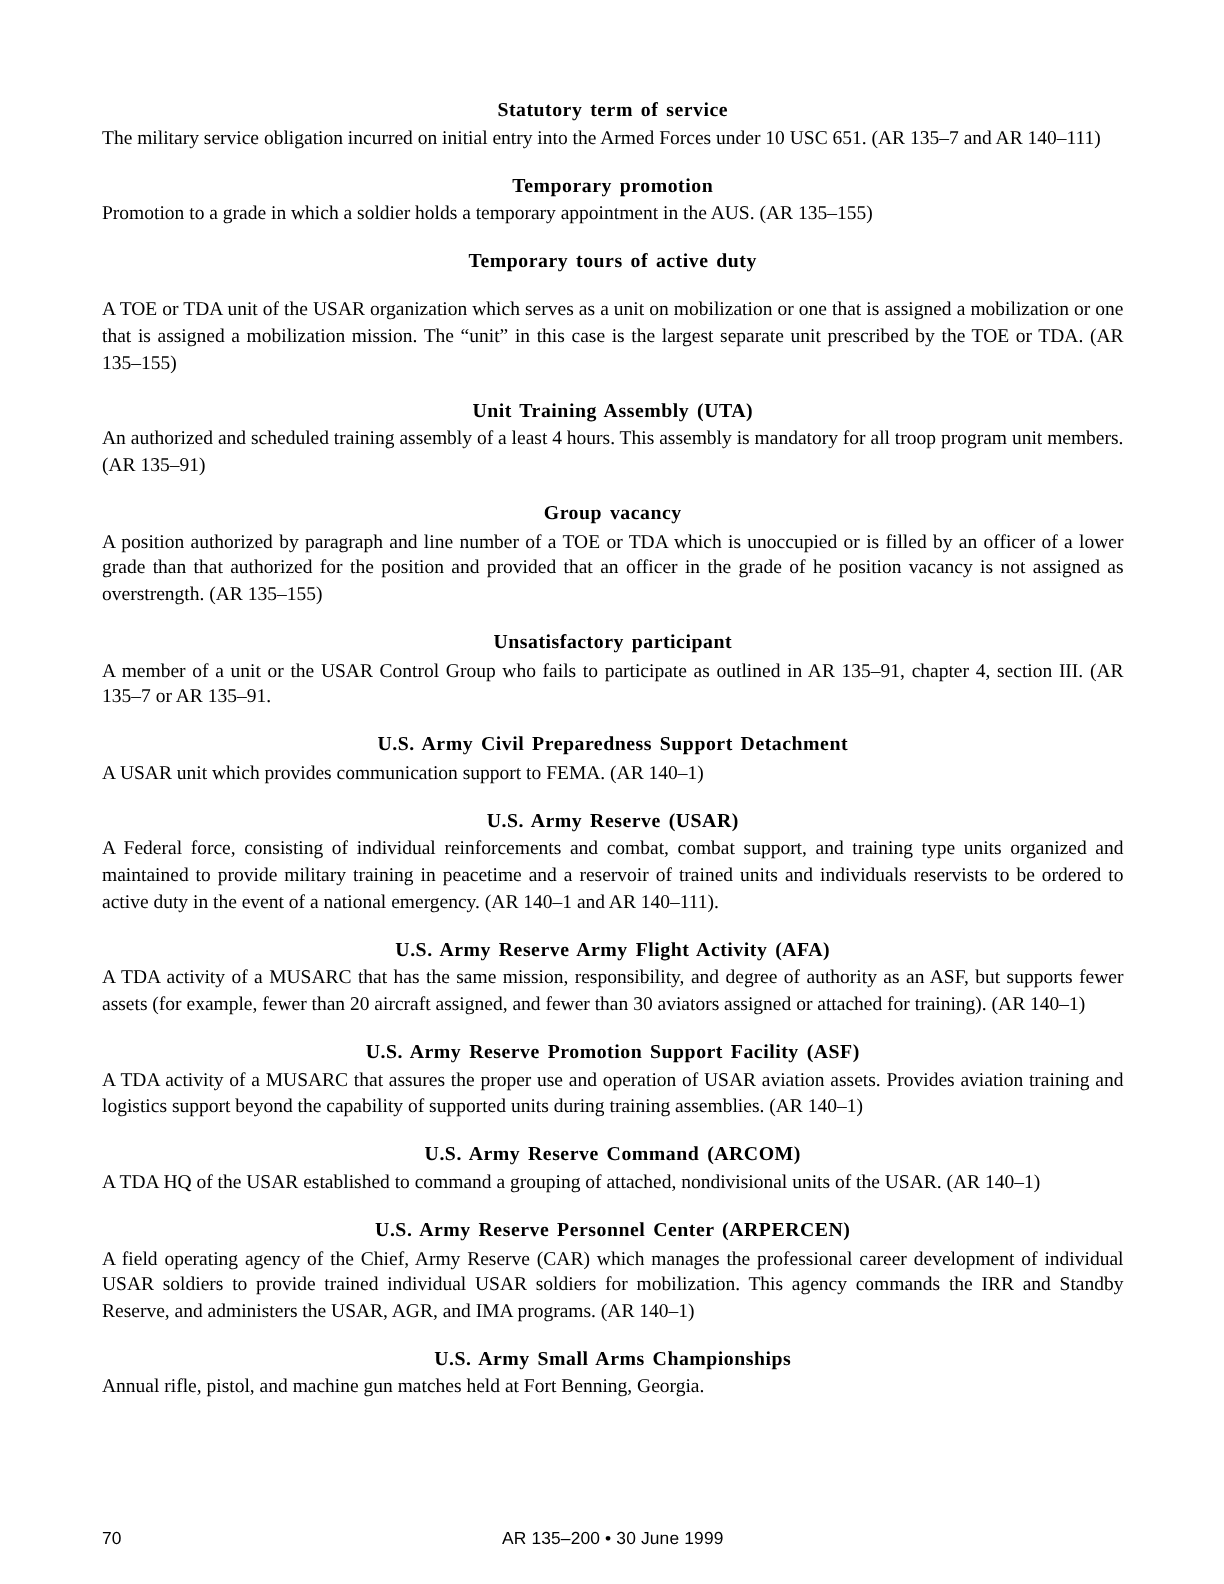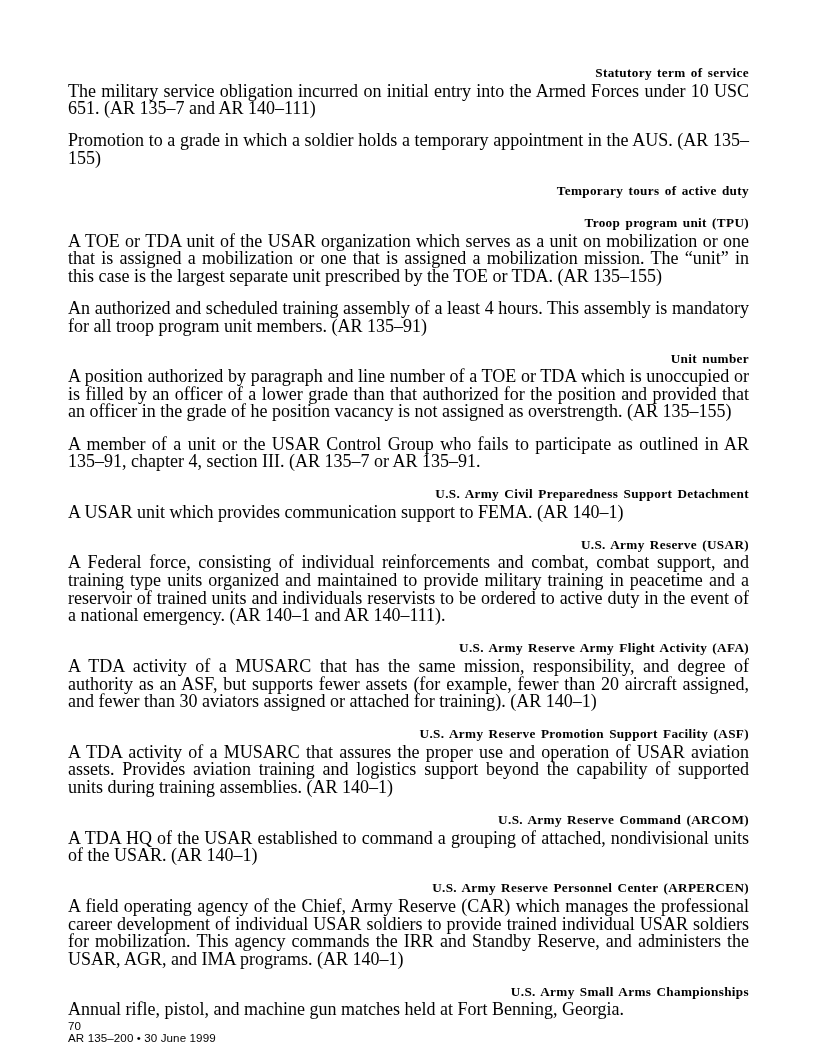--- a/index.html
+++ b/index.html
@@ -35,24 +35,24 @@
   .entry:last-child {
     margin-bottom: 0;
   }
   .term {
     font-weight: bold;
     font-size: 13.2px;
     line-height: 17.6px;
     letter-spacing: 0.35px;
     word-spacing: 1.6px;
     margin: 0 0 1px 0;
-    text-align: right;
+    text-align: center;
   }
   .def {
-    font-size: 18px;
+    font-size: 13px;
     line-height: 17.6px;
     text-align: justify;
     text-justify: inter-word;
     margin: 0;
     hyphens: none;
   }
   .def.last-line-spread {
     text-align-last: left;
   }
   .footer {
@@ -68,62 +68,64 @@
     margin-top: 17px;
   }
   .footer-page {
     position: absolute;
     left: 0;
     top: 0;
   }
   .footer-center {
     position: absolute;
     left: 0;
-    top: 12px;
+    top: 0;
     width: 681px;
-    text-align: left;
+    text-align: center;
     letter-spacing: 0.1px;
   }
 </style>
 </head>
 <body>
 
 <div class="page">
 
   <div class="content">
 
     <div class="entry">
       <p class="term">Statutory term of service</p>
       <p class="def">The military service obligation incurred on initial entry into the Armed Forces under 10 USC 651. (AR 135–7 and AR 140–111)</p>
     </div>
 
 
     <div class="entry">
+      <p class="term">Temporary promotion</p>
       <p class="def last-line-spread">Promotion to a grade in which a soldier holds a temporary appointment in the AUS. (AR 135–155)</p>
     </div>
 
     <div class="entry">
       <p class="term">Temporary tours of active duty</p>
     </div>
 
     <div class="entry">
-      <p class="term">Troop program unit (TPU)</p>
       <p class="def">A TOE or TDA unit of the USAR organization which serves as a unit on mobilization or one that is assigned a mobilization or one that is assigned a mobilization mission. The “unit” in this case is the largest separate unit prescribed by the TOE or TDA. (AR 135–155)</p>
     </div>
 
     <div class="entry">
+      <p class="term">Unit Training Assembly (UTA)</p>
       <p class="def">An authorized and scheduled training assembly of a least 4 hours. This assembly is mandatory for all troop program unit members. (AR 135–91)</p>
     </div>
 
     <div class="entry">
-      <p class="term">Unit number</p>
+      <p class="term">Group vacancy</p>
       <p class="def">A position authorized by paragraph and line number of a TOE or TDA which is unoccupied or is filled by an officer of a lower grade than that authorized for the position and provided that an officer in the grade of he position vacancy is not assigned as overstrength. (AR 135–155)</p>
     </div>
 
     <div class="entry">
+      <p class="term">Unsatisfactory participant</p>
       <p class="def">A member of a unit or the USAR Control Group who fails to participate as outlined in AR 135–91, chapter 4, section III. (AR 135–7 or AR 135–91.</p>
     </div>
 
     <div class="entry">
       <p class="term">U.S. Army Civil Preparedness Support Detachment</p>
       <p class="def last-line-spread">A USAR unit which provides communication support to FEMA. (AR 140–1)</p>
     </div>
 
     <div class="entry">
       <p class="term">U.S. Army Reserve (USAR)</p>

